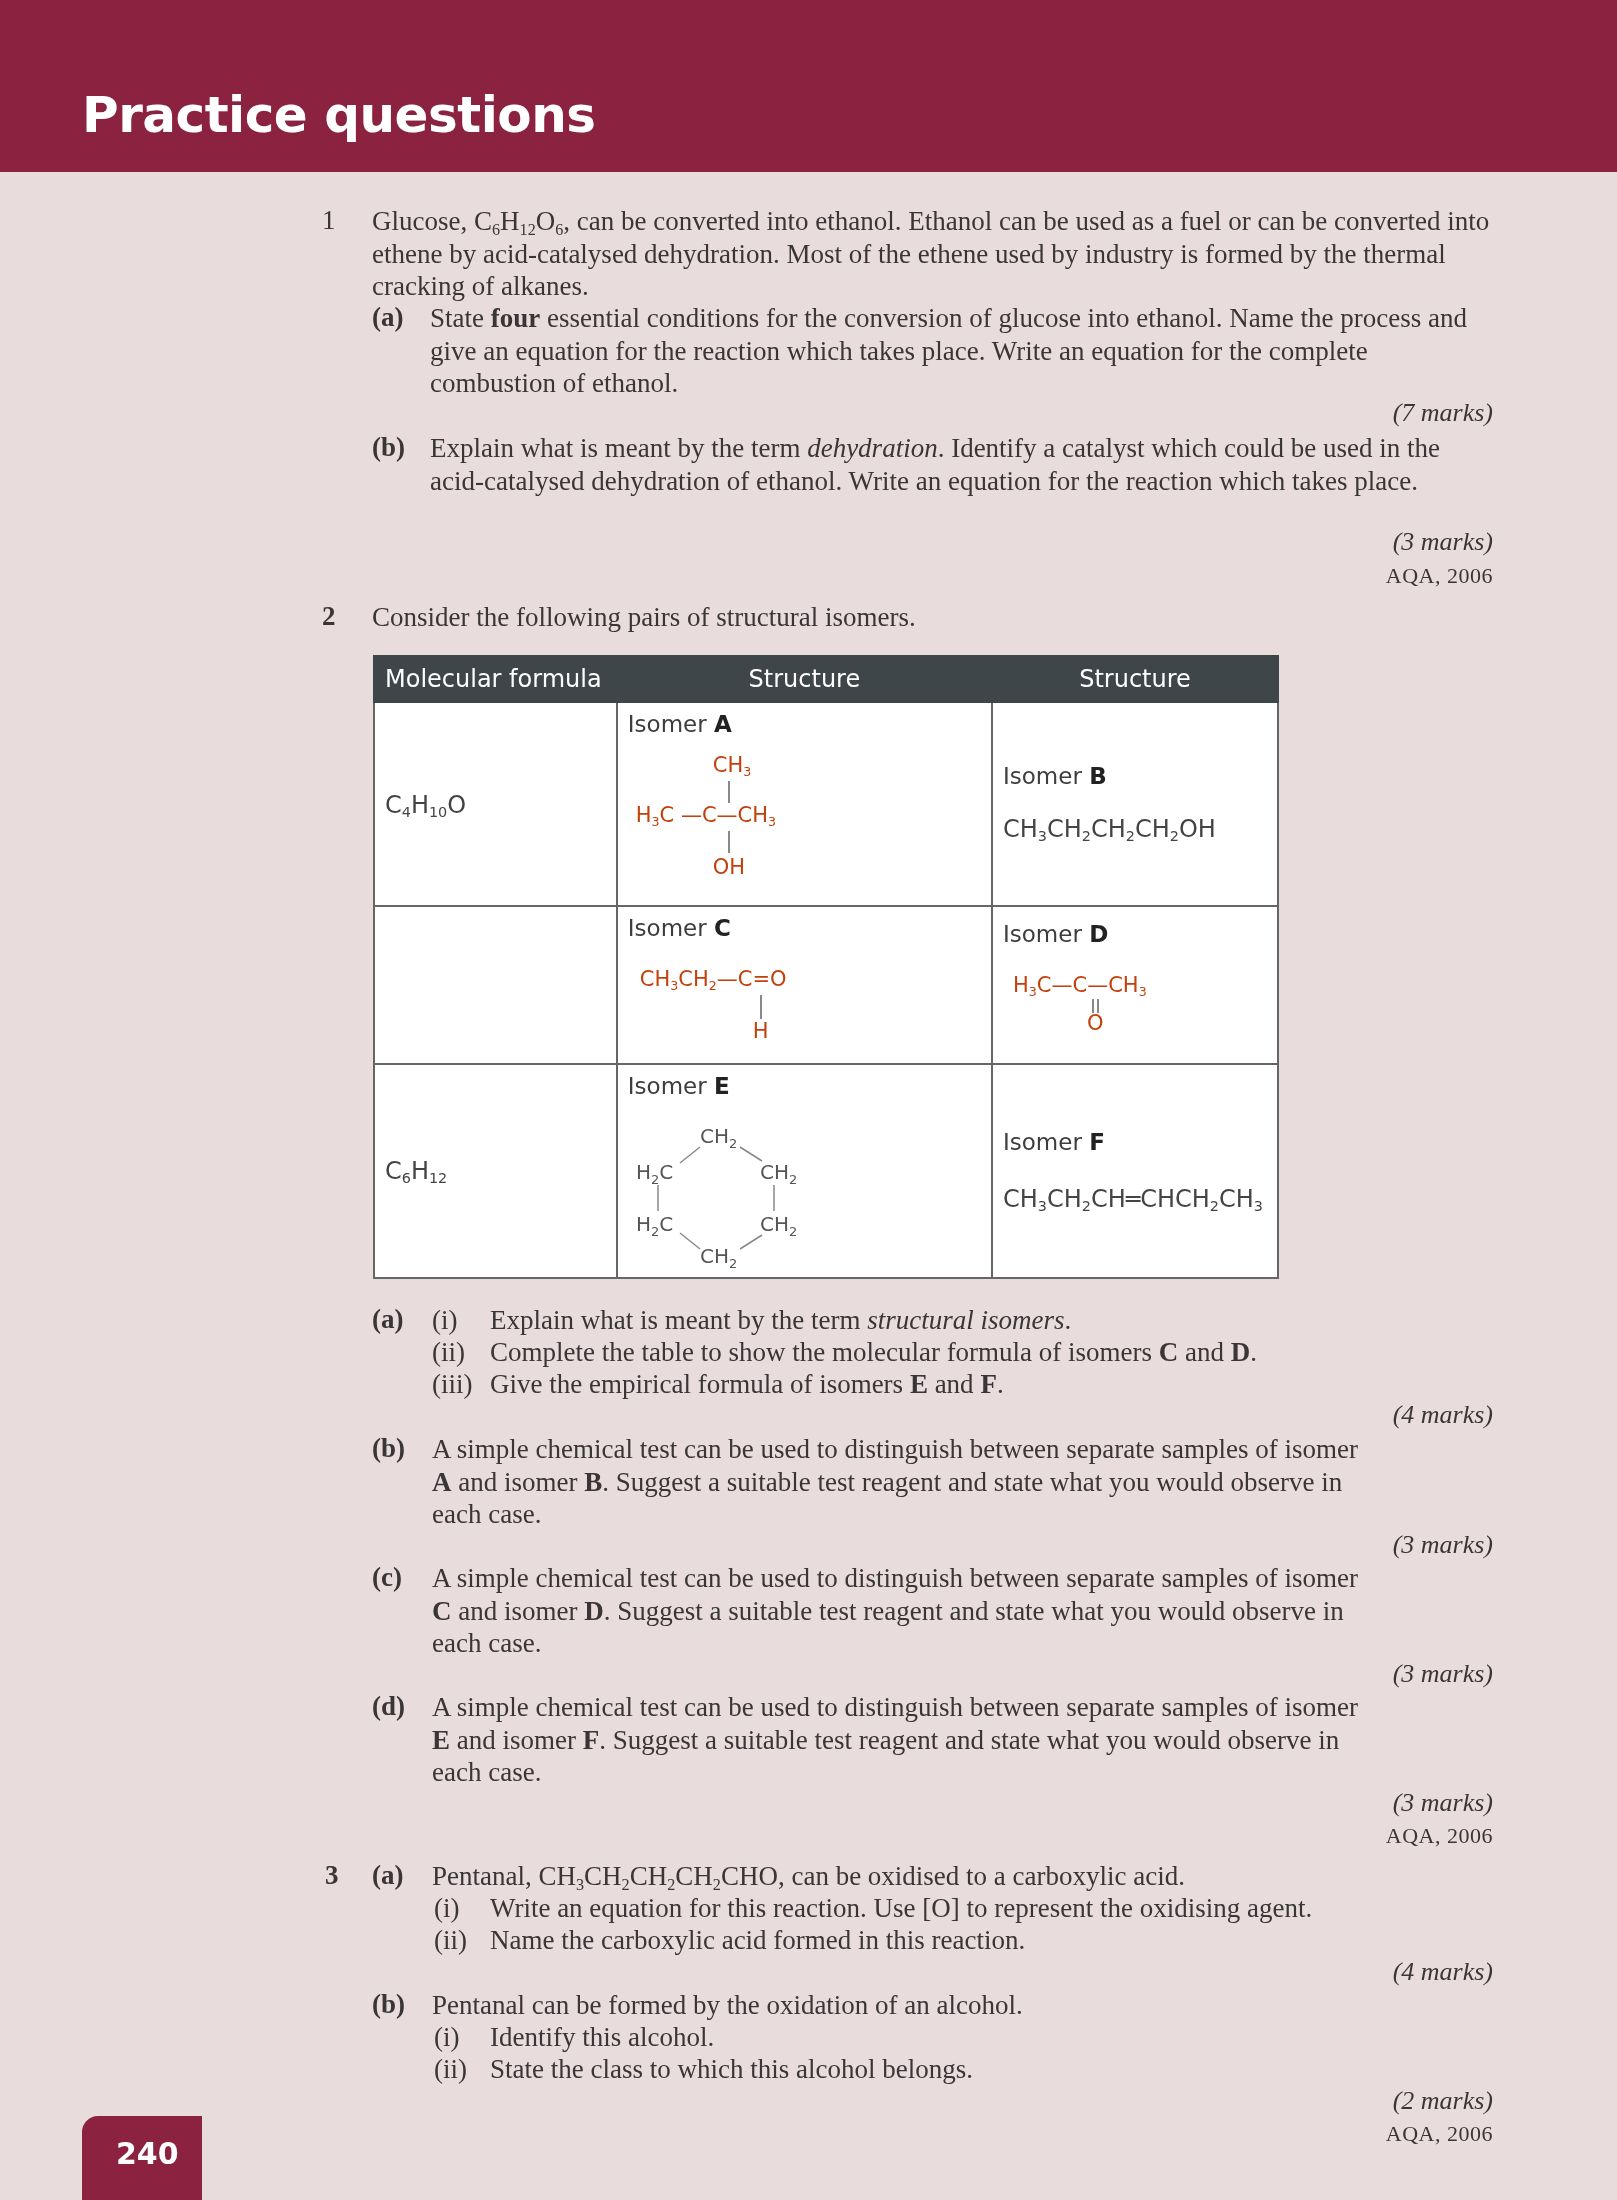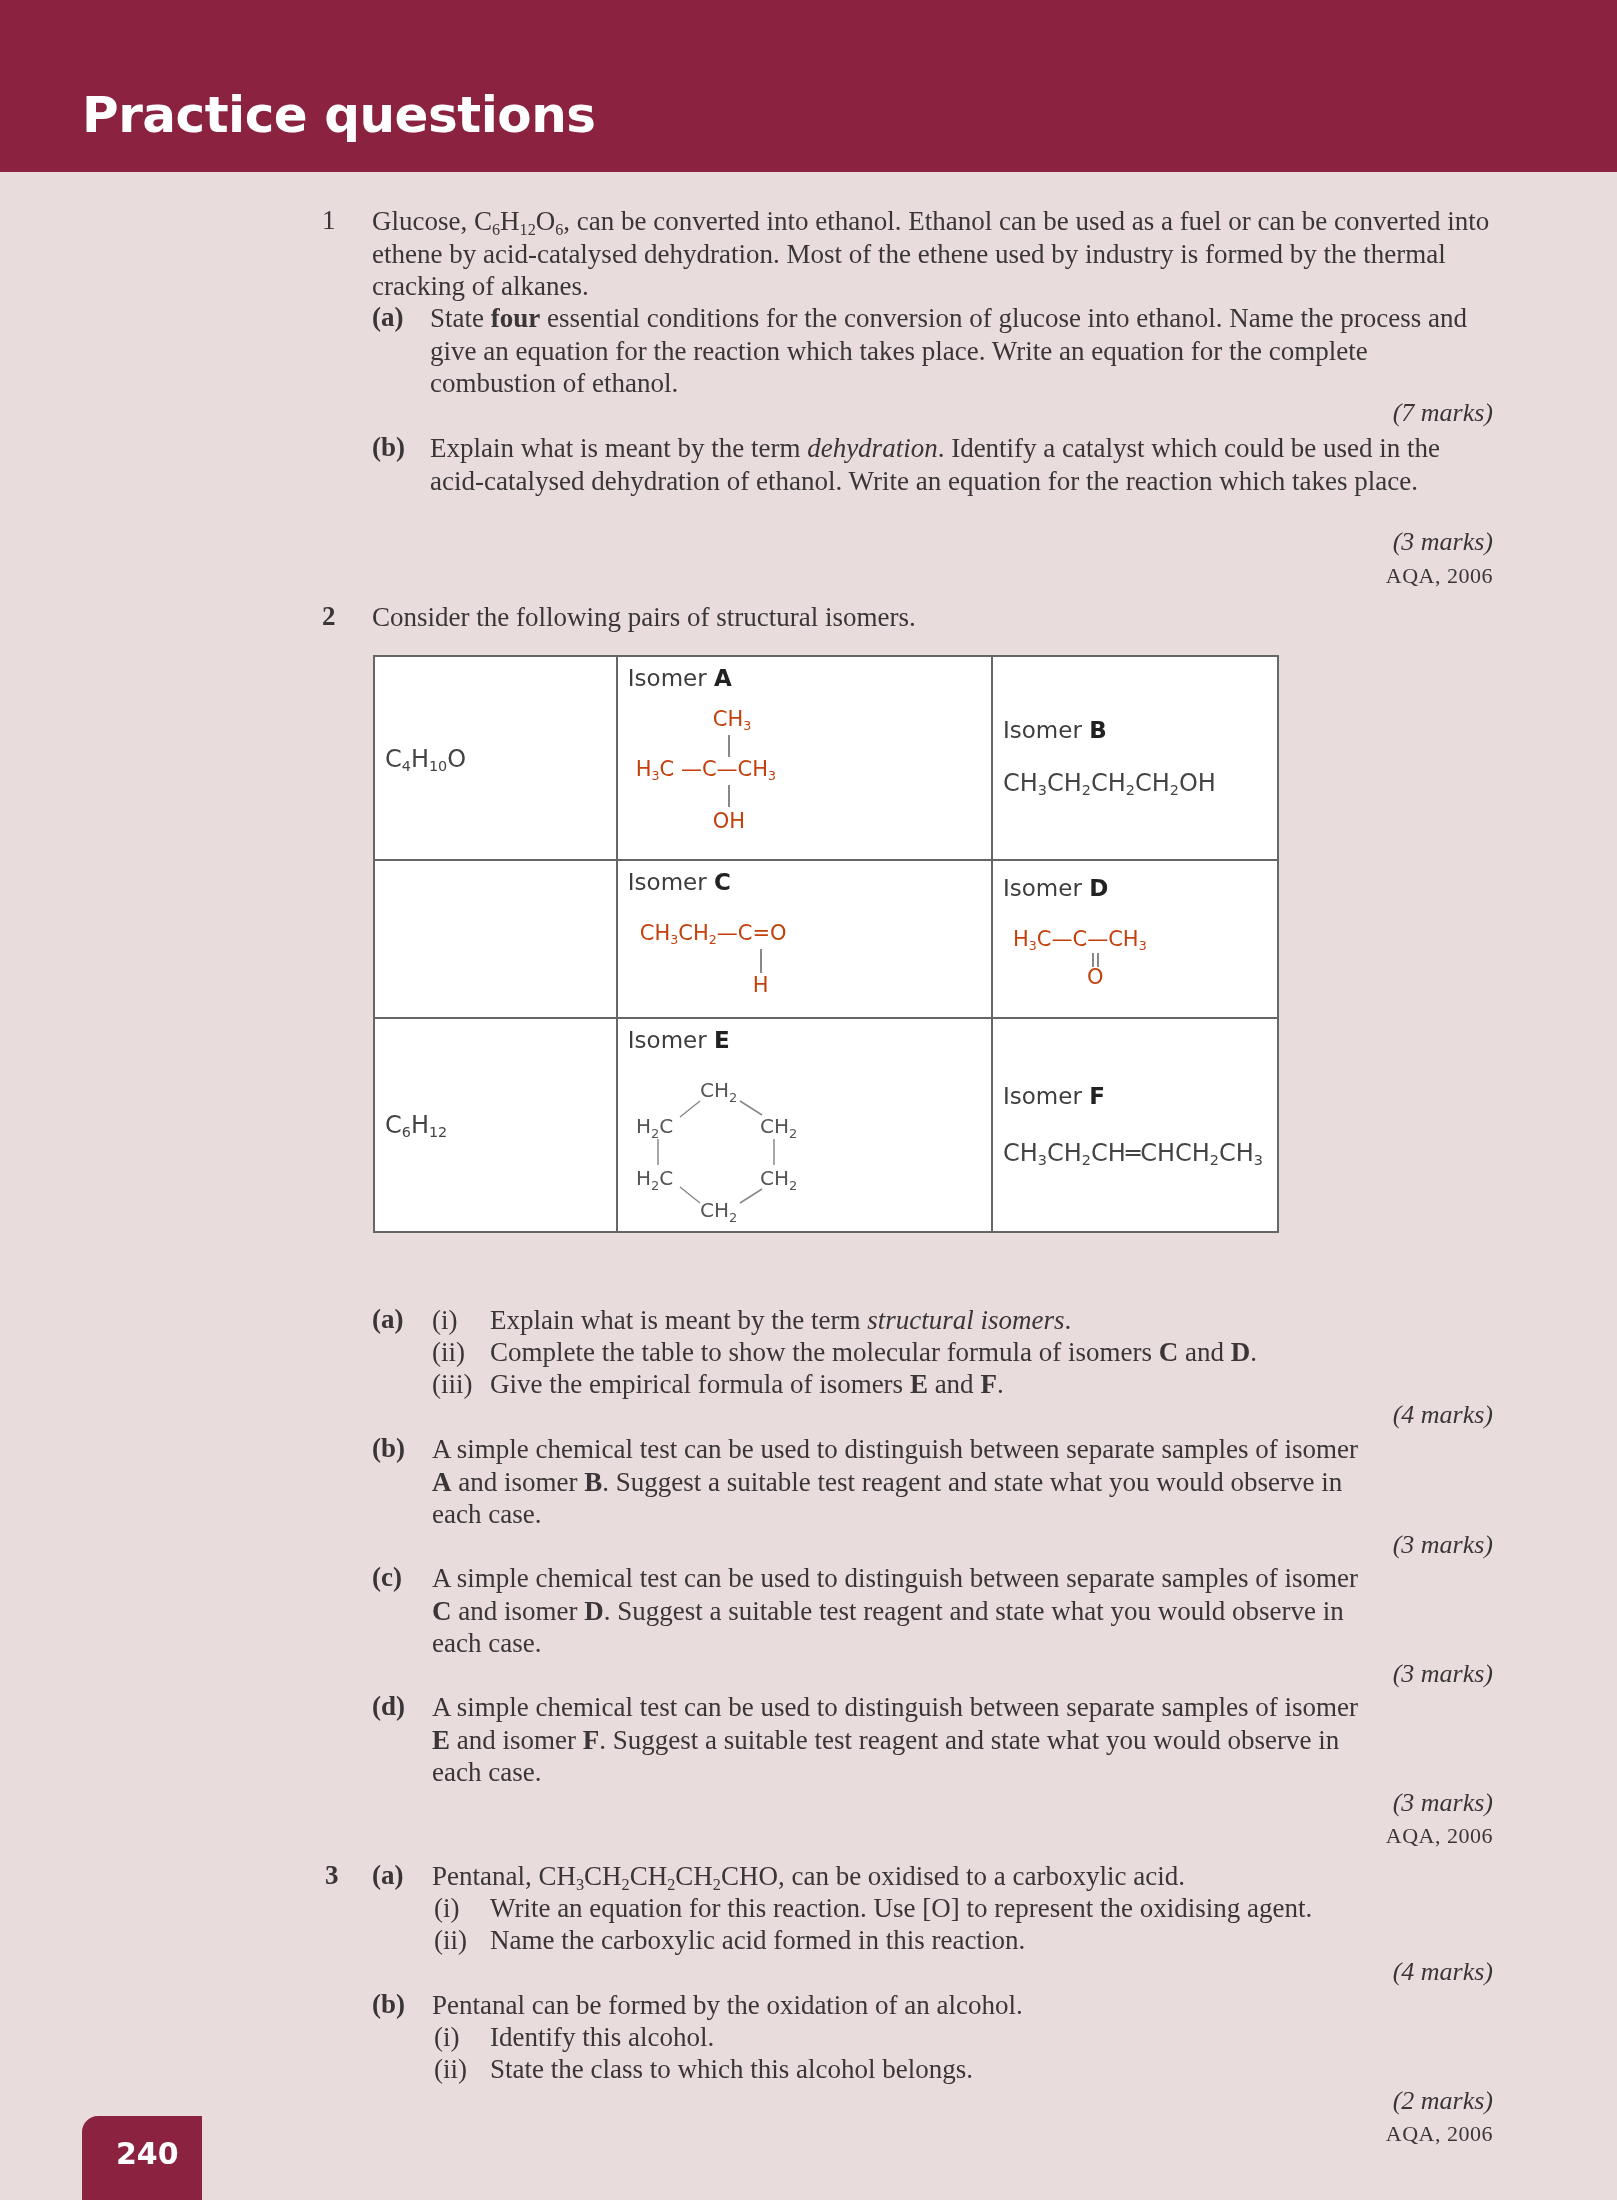--- a/index.html
+++ b/index.html
@@ -75,20 +75,25 @@
 <div class="lbl" style="left:372px;top:432px;">(b)</div>
 <div class="para" style="left:430px;top:432px;width:1060px;">Explain what is meant by the term <i>dehydration</i>. Identify a catalyst which could be used in the acid-catalysed dehydration of ethanol. Write an equation for the reaction which takes place.</div>
 <div class="marks" style="top:527px;">(3 marks)</div>
 <div class="source" style="top:563px;">AQA, 2006</div>
 
 <div class="qnum" style="left:322px;top:601px;">2</div>
 <div class="para" style="left:372px;top:601px;width:1100px;">Consider the following pairs of structural isomers.</div>
 
 <table class="tbl">
   <tbody>
+      <tr>
+    <th class="c1">Molecular formula</th>
+    <th>Structure</th>
+    <th>Structure</th>
+  </tr>
   <tr style="height:204px;">
     <td class="c1">
       <div class="formula" style="left:10px;top:88px;">C<sub>4</sub>H<sub>10</sub>O</div>
     </td>
     <td class="c2">
       <div class="iso-label" style="left:10px;top:8px;"><span>Isomer</span> <b>A</b></div>
       <div class="chem" style="left:95px;top:50px;">CH<sub>3</sub></div>
       <div class="bond-v" style="left:110px;top:78px;height:22px;"></div>
       <div class="chem" style="left:18px;top:100px;">H<sub>3</sub>C —C—CH<sub>3</sub></div>
       <div class="bond-v" style="left:110px;top:128px;height:22px;"></div>

